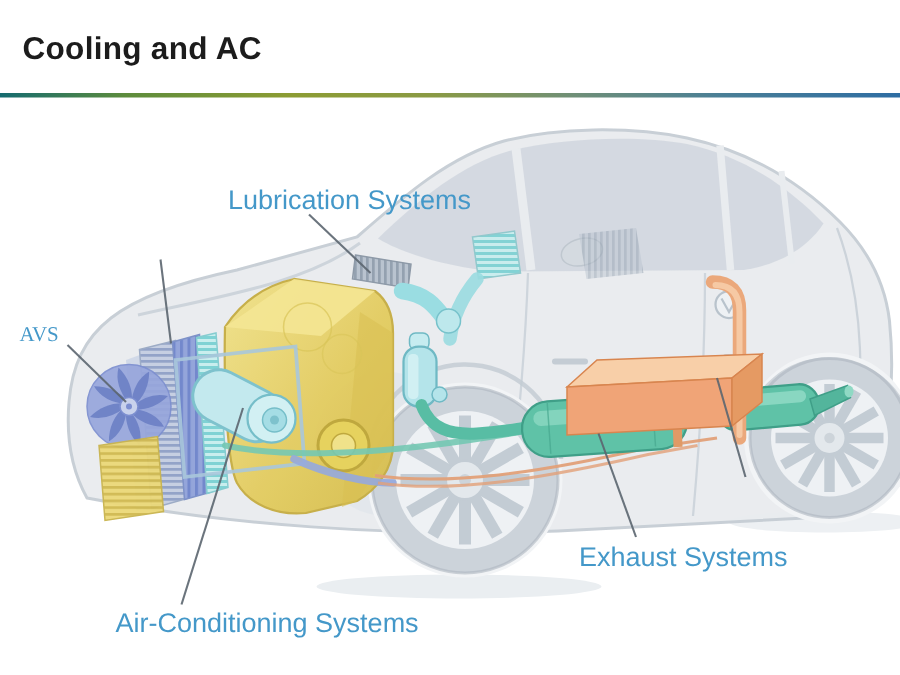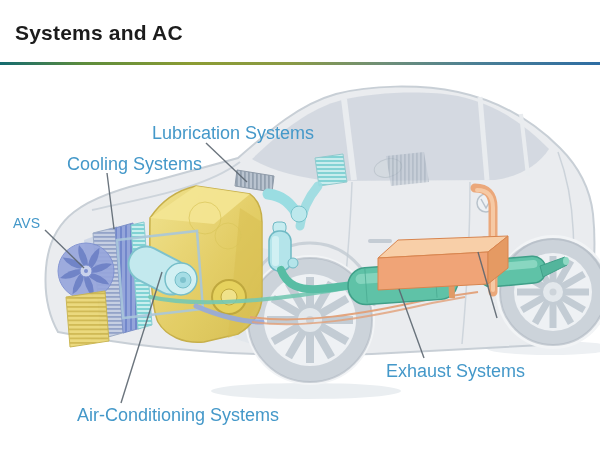--- a/index.html
+++ b/index.html
@@ -15,31 +15,31 @@
     position:absolute;left:0;top:62px;width:600px;height:3px;
     background:linear-gradient(90deg,#156b70 0%,#5d8c3c 14%,#8c9c33 32%,#8a9a44 48%,#6f8f78 64%,#4a7f96 80%,#2e6da3 100%);
   }
   .scene{position:absolute;left:0;top:0;width:600px;height:450px;}
   .lbl{
     position:absolute;font-size:18px;line-height:1.1;color:#4498c9;
     white-space:nowrap;
   }
   #lbl-lubrication{left:152px;top:124px;}
   #lbl-cooling{left:67px;top:155px;}
-  #lbl-avs{left:13px;top:216px;font-size:14px;}
+  #lbl-avs{left:13px;top:216px;font-size:14px;font-family:Liberation Serif, serif;}
   #lbl-air-conditioning{left:77px;top:406px;}
   #lbl-exhaust{left:386px;top:362px;}
   #lbl-fuel{left:481px;top:323px;}
 </style>
 </head>
 <body>
 
 <div class="slide">
 
-  <h1 class="title">Systems and AC</h1>
+  <h1 class="title">Cooling and AC</h1>
   <div class="rule"></div>
 
   <svg class="scene" viewBox="0 0 600 450" aria-hidden="true">
     <defs>
       <linearGradient id="engineGrad" x1="0" y1="0" x2="1" y2="1">
         <stop offset="0" stop-color="#f1e28c"></stop>
         <stop offset=".55" stop-color="#e3cd62"></stop>
         <stop offset="1" stop-color="#d6bd4f"></stop>
       </linearGradient>
       <pattern id="hstripe" width="4" height="4" patternUnits="userSpaceOnUse">
@@ -247,18 +247,17 @@
       <line x1="206" y1="143" x2="247" y2="182"></line>
       <line x1="107" y1="173" x2="114" y2="229"></line>
       <line x1="45" y1="230" x2="84" y2="268"></line>
       <line x1="162" y1="272" x2="121" y2="403"></line>
       <line x1="399" y1="289" x2="424" y2="358"></line>
       <line x1="478" y1="252" x2="497" y2="318"></line>
     </g>
   </svg>
 
   <div class="lbl" id="lbl-lubrication">Lubrication Systems</div>
-  <div class="lbl" id="lbl-cooling">Cooling Systems</div>
   <div class="lbl" id="lbl-avs">AVS</div>
   <div class="lbl" id="lbl-air-conditioning">Air-Conditioning Systems</div>
   <div class="lbl" id="lbl-exhaust">Exhaust Systems</div>
 
 </div>
 
 </body></html>

